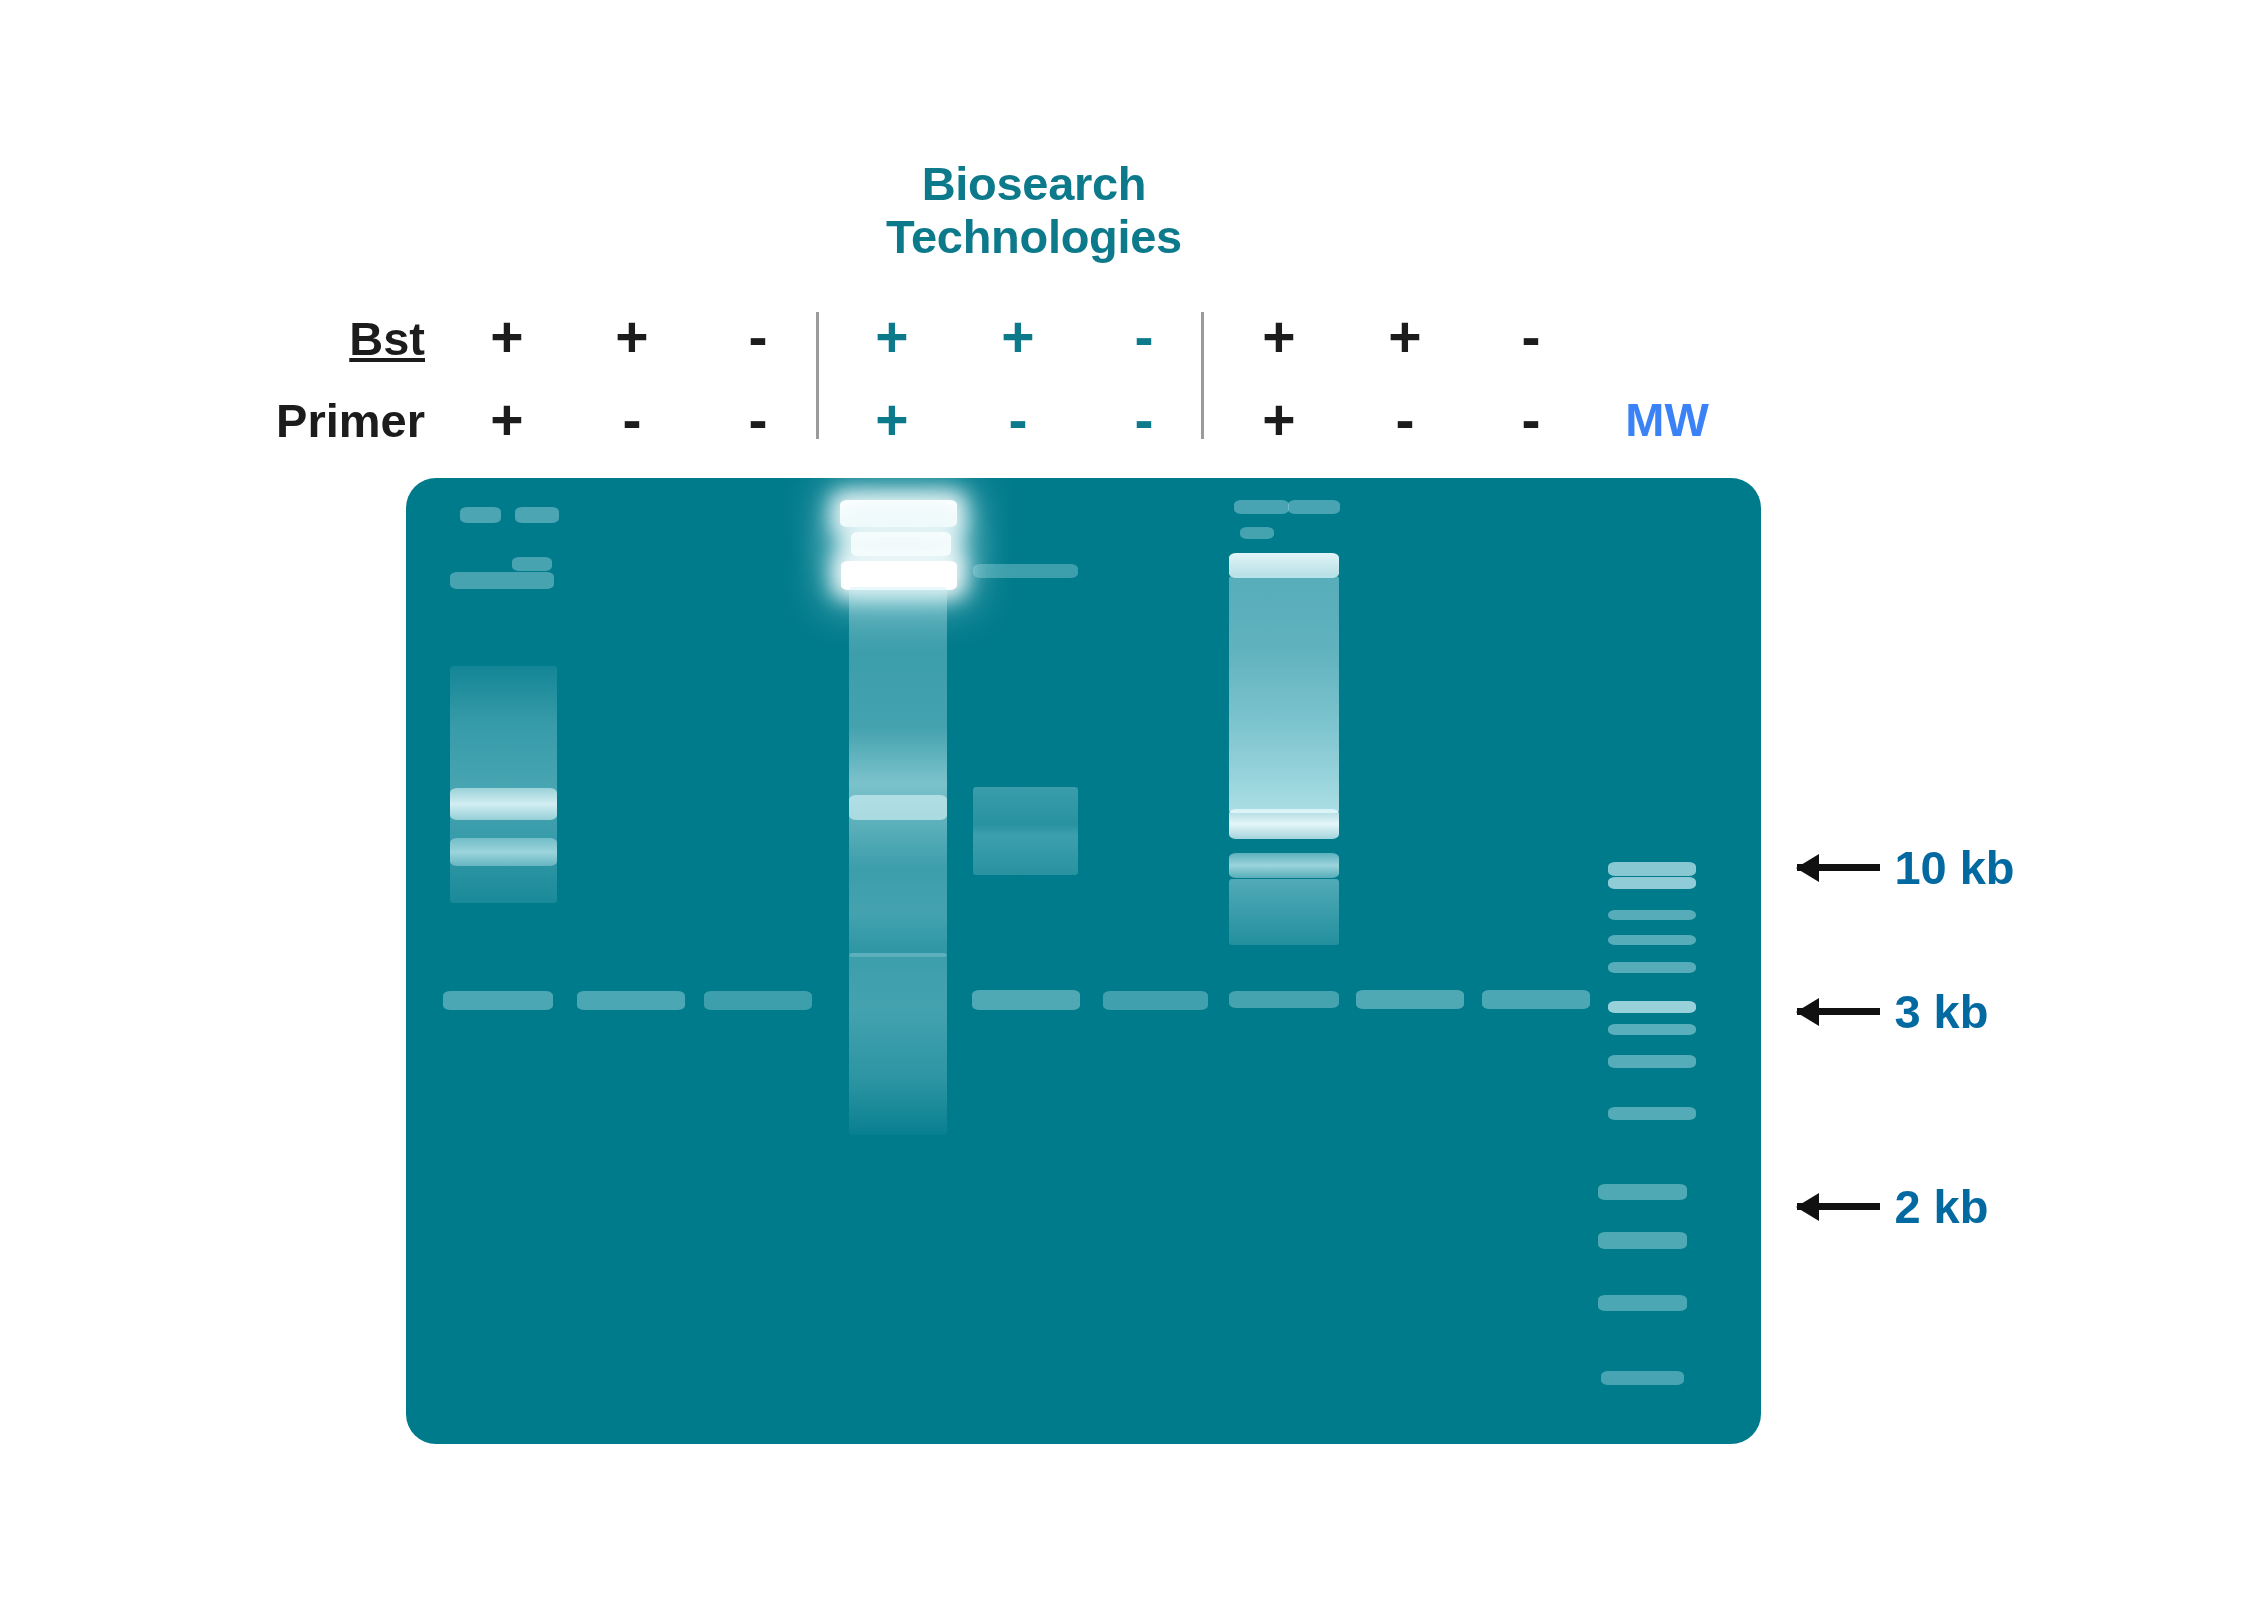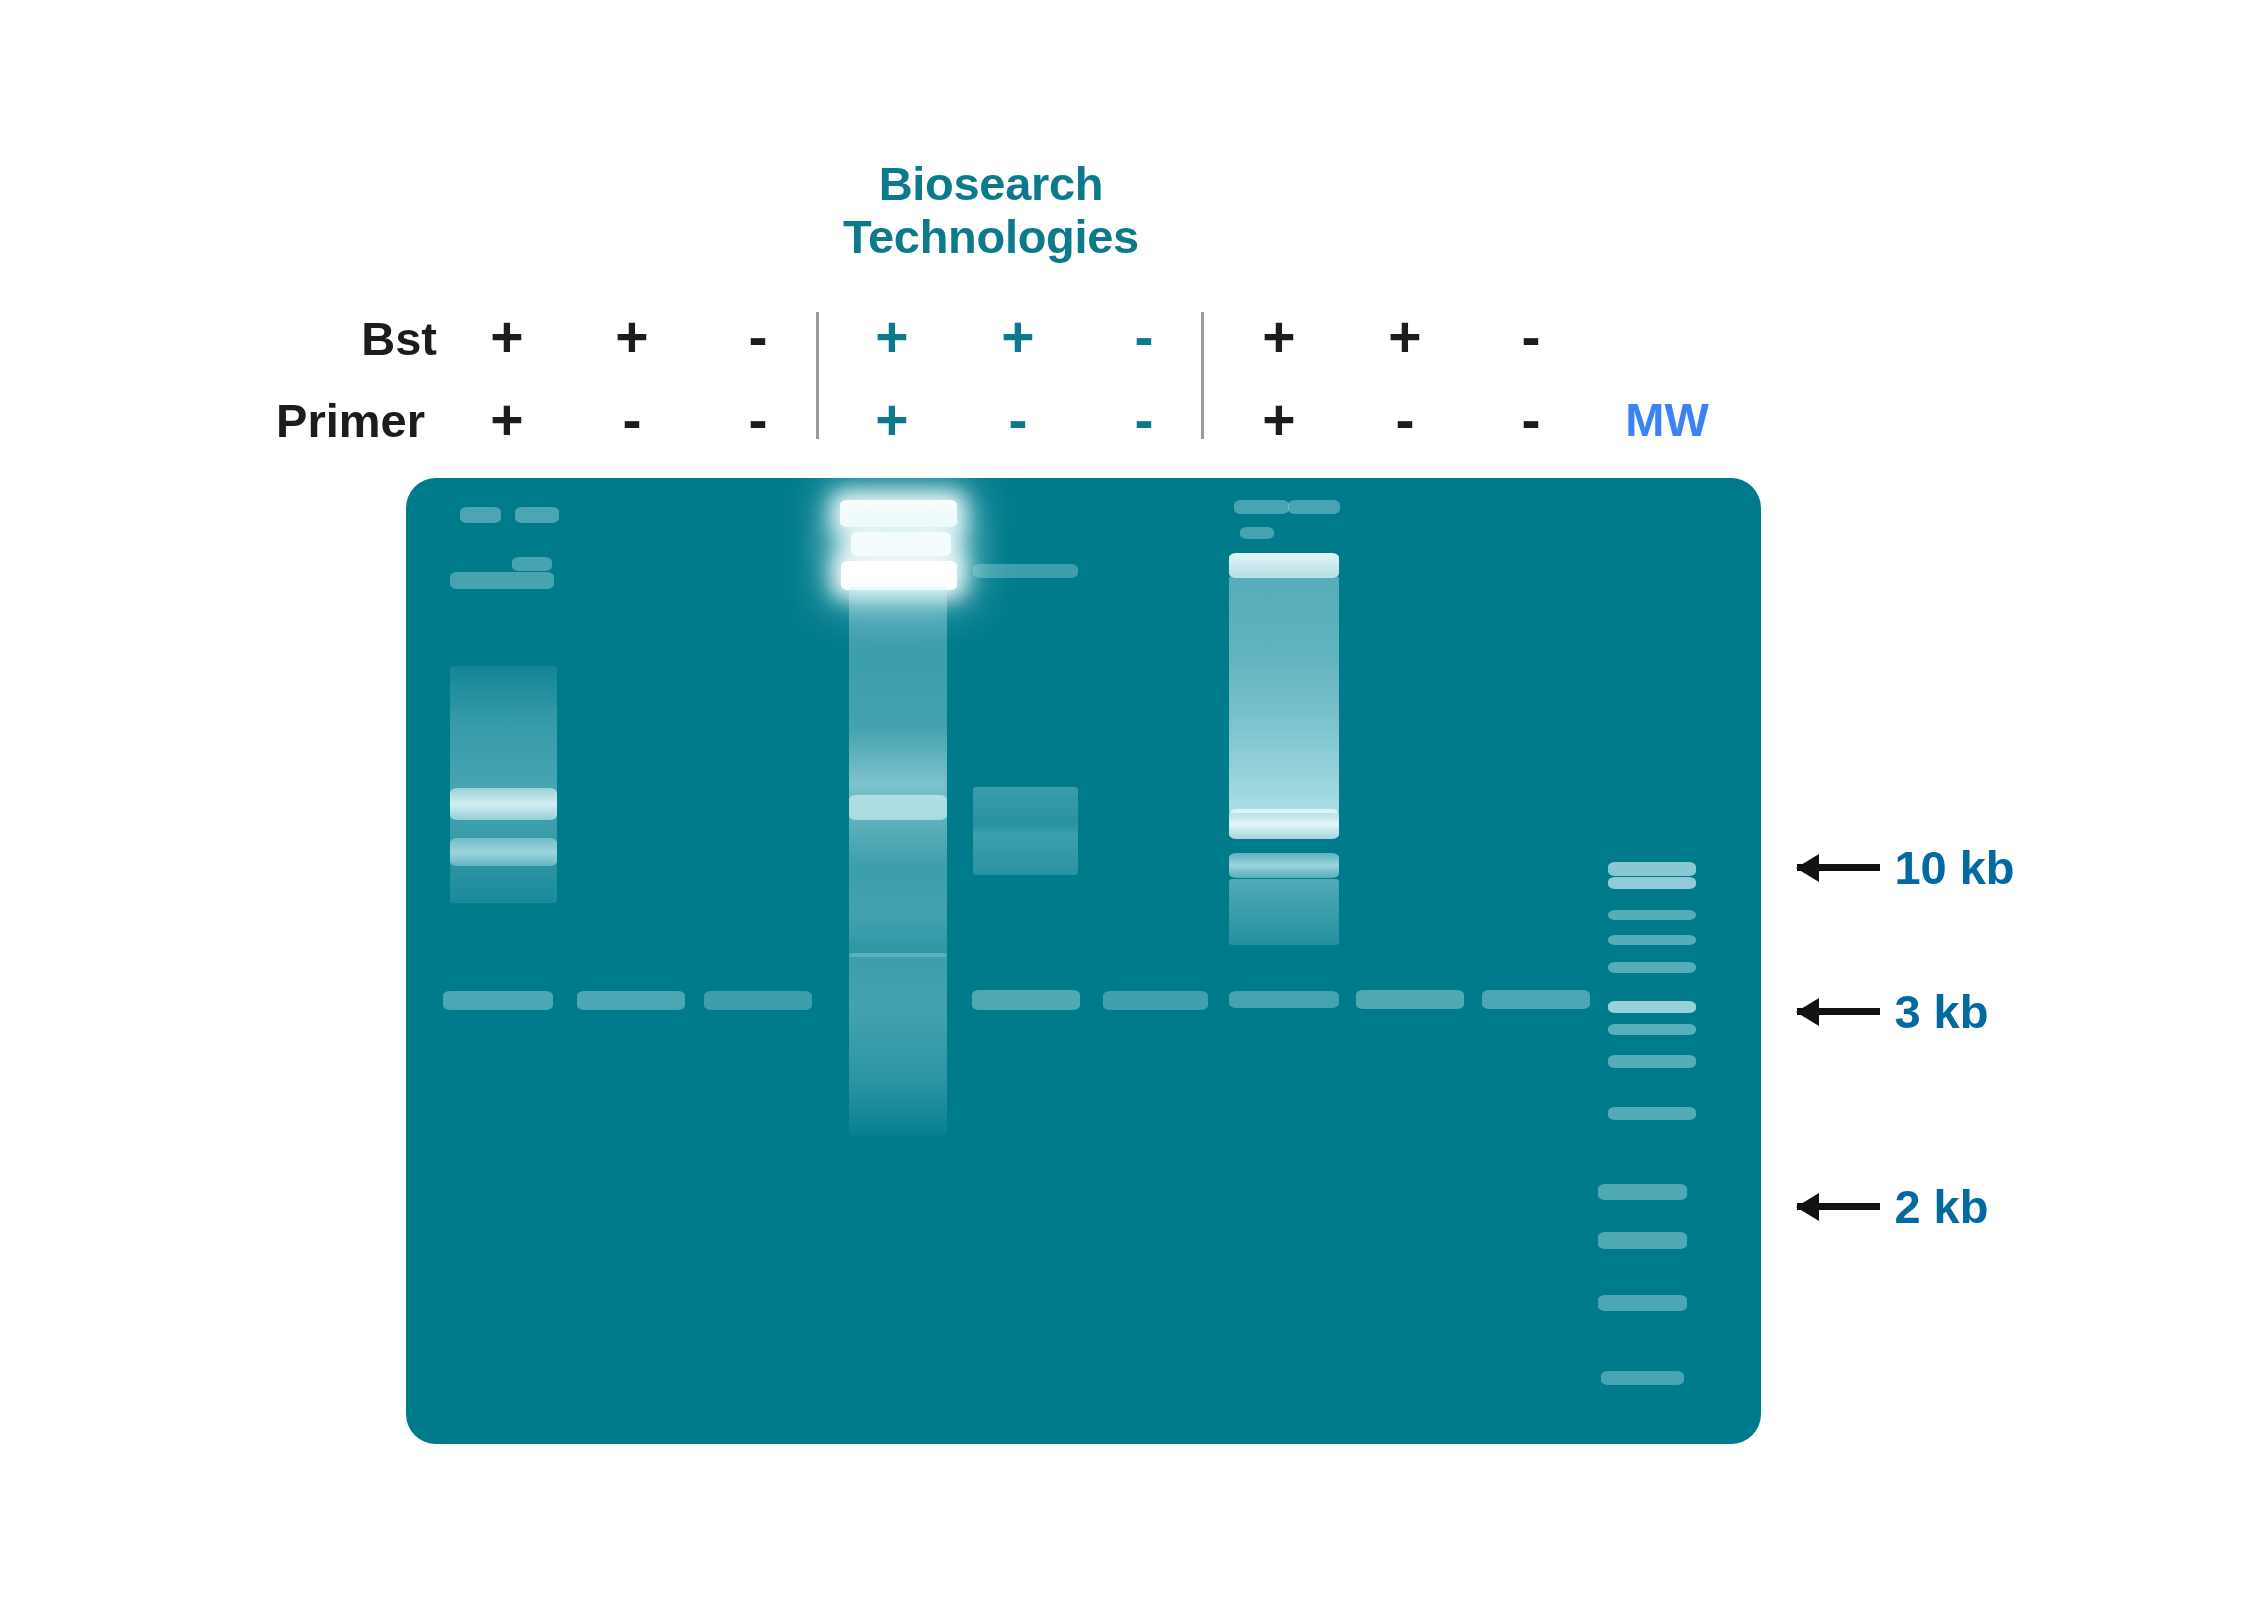--- a/index.html
+++ b/index.html
@@ -66,25 +66,25 @@
     border-right:23px solid #111;
   }
   .kb-text{font-weight:bold;font-size:47px;color:#0369a1;line-height:1;white-space:nowrap;}
 </style>
 </head>
 <body>
 
 <div id="stage">
 
 
-  <div class="group-title brand" style="left:781px;top:158px;width:420px;">Biosearch
+  <div class="group-title brand" style="left:824px;top:158px;width:420px;">Biosearch
 Technologies</div>
 
 
-  <div class="row-label" style="left:172px;top:315px;width:265px;">Bst</div>
+  <div class="row-label" style="left:160px;top:315px;width:265px;text-decoration:underline;">Bst</div>
   <div class="row-label" style="left:160px;top:397px;width:265px;">Primer</div>
 
   <div class="mw-label" style="left:1584px;top:396px;width:166px;">MW</div>
 
   <div class="divider" style="left:816px;top:312px;height:127px;"></div>
   <div class="divider" style="left:1201px;top:312px;height:127px;"></div>
 
   <div class="sign" style="left:452px;top:309px;width:110px;">+</div>
   <div class="sign" style="left:577px;top:309px;width:110px;">+</div>
   <div class="sign" style="left:703px;top:309px;width:110px;">-</div>

